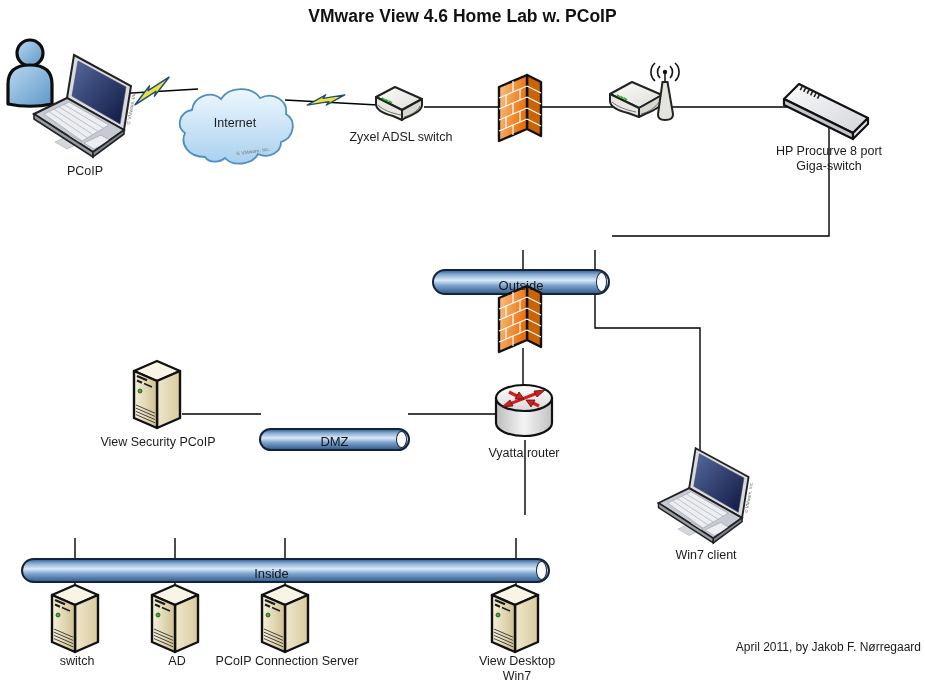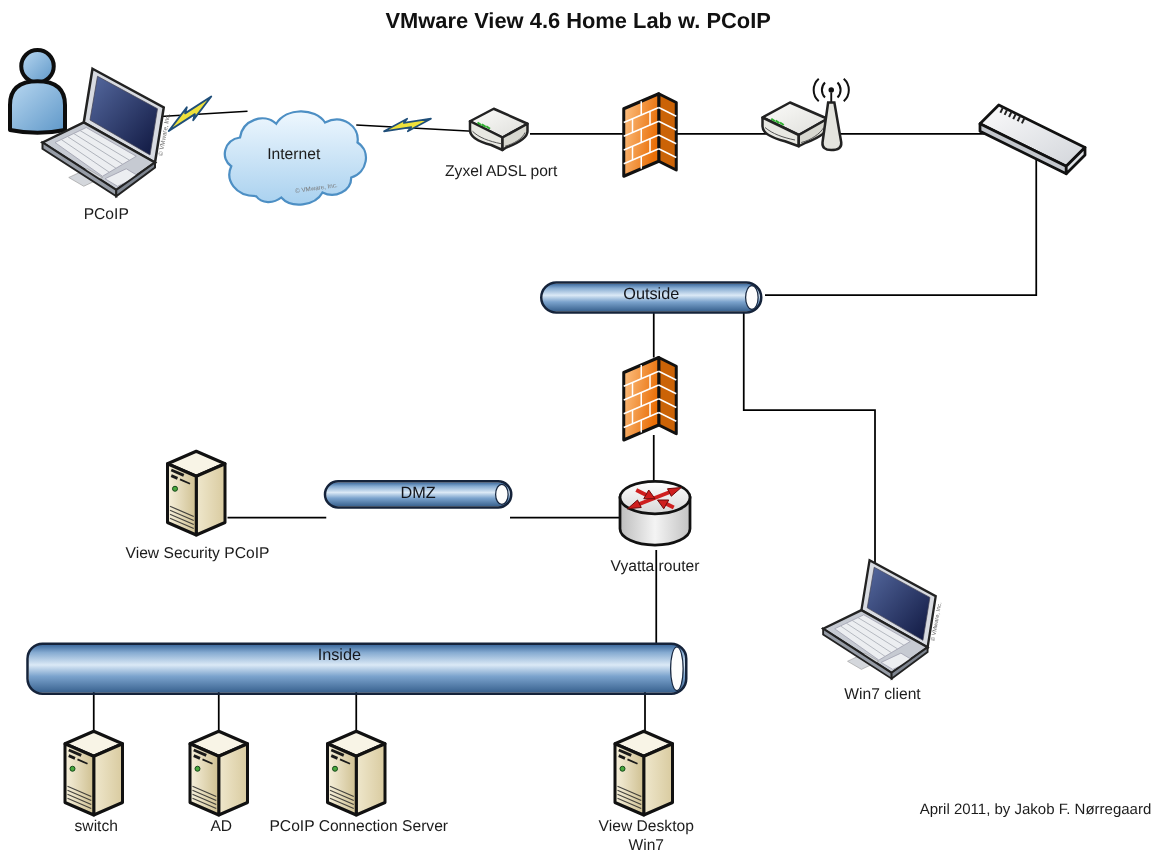--- a/index.html
+++ b/index.html
@@ -12,22 +12,23 @@
     position:absolute; top:6px; left:0; width:925px; text-align:center;
     font-size:17.5px; font-weight:bold; color:#111;
   }
   .lbl {
     position:absolute; text-align:center; font-size:12.5px; line-height:15px;
     color:#1c1c1c; white-space:nowrap;
   }
   .pipe {
     position:absolute; border:2px solid #15233a; border-radius:13px;
     background:linear-gradient(180deg,#3f6c9f 0%,#86abd1 16%,#dbe9f6 42%,#7ba3cd 66%,#39628f 100%);
-    display:flex; align-items:flex-start; justify-content:center;
+    display:flex; align-items:flex-end; justify-content:center;
     box-sizing:border-box;
+    margin-top:44px;
   }
   .pipe .cap {
     position:absolute; right:1px; top:1px; bottom:1px; width:9px;
     background:#fdfdfd; border:1.5px solid #16263f; border-radius:50%;
   }
   .pipe span { font-size:13px; color:#14161c; position:relative; z-index:2; }
   .tinycopy { position:absolute; font-size:5px; color:#777; transform:rotate(-8deg); }
   #attribution {
     position:absolute; left:600px; top:640px; width:321px; text-align:right;
     font-size:12px; color:#1c1c1c;
@@ -146,21 +147,21 @@
     <polygon points="3,13 22,3 49,15 29,26" fill="url(#g_box)" stroke="#222" stroke-width="2" stroke-linejoin="round"></polygon>
     <path d="M3,13 L3,20 C3,26 12,30 20,32 L29,36 L29,26 Z" fill="#e8e8e2" stroke="#222" stroke-width="2" stroke-linejoin="round"></path>
     <path d="M29,26 L49,15 L49,21 C49,27 40,31 32,34 L29,36 Z" fill="#d8d8d0" stroke="#222" stroke-width="2" stroke-linejoin="round"></path>
     <path d="M5,21 C10,26 18,29 28,31 M31,33 C38,31 45,27 47,22" fill="none" stroke="#555" stroke-width="0.8"></path>
     <g stroke="#2fae2f" stroke-width="1.6">
       <line x1="9" y1="14" x2="12" y2="16"></line>
       <line x1="12.5" y1="15.5" x2="15.5" y2="17.5"></line>
       <line x1="16" y1="17" x2="19" y2="19"></line>
     </g>
   </svg>
-  <div class="lbl" style="left:321px;top:130px;width:160px">Zyxel ADSL port</div>
+  <div class="lbl" style="left:321px;top:130px;width:160px">Zyxel ADSL switch</div>
 
   <svg class="abs" style="left:496px;top:70px" width="48" height="76" viewBox="0 0 48 76">
     <polygon points="31,5 45,12 45,66 31,59" fill="#cb6307" stroke="#111" stroke-width="2.4" stroke-linejoin="round"></polygon>
     <polygon points="3,17 31,5 31,59 3,71" fill="url(#g_fw)" stroke="#111" stroke-width="2.4" stroke-linejoin="round"></polygon>
     <g stroke="#fff" stroke-width="1.2">
       <line x1="3" y1="28" x2="31" y2="16"></line>
         <line x1="3" y1="39" x2="31" y2="27"></line>
       <line x1="3" y1="50" x2="31" y2="38"></line>
         <line x1="3" y1="61" x2="31" y2="49"></line>
       <line x1="17" y1="11" x2="17" y2="22"></line>
@@ -205,20 +206,22 @@
     <g stroke="#222" stroke-width="1.6">
       <line x1="22.5" y1="7.7" x2="20.3" y2="12.2"></line>
       <line x1="25.9" y1="9.4" x2="23.7" y2="13.9"></line>
       <line x1="29.4" y1="11.1" x2="27.2" y2="15.6"></line>
       <line x1="32.8" y1="12.8" x2="30.6" y2="17.3"></line>
       <line x1="36.3" y1="14.5" x2="34.1" y2="19"></line>
       <line x1="39.7" y1="16.2" x2="37.5" y2="20.7"></line>
     </g>
   </svg>
   <div class="lbl" style="left:744px;top:144px;width:170px">
+    <div>HP Procurve 8 port</div>
+    <div>Giga-switch</div>
   </div>
 
   <div class="pipe" style="left:432px;top:225px;width:178px;height:26px">
     <span>Outside</span>
     <div class="cap"></div>
   </div>
 
   <svg class="abs" style="left:496px;top:281px" width="48" height="76" viewBox="0 0 48 76">
     <polygon points="31,5 45,12 45,66 31,59" fill="#cb6307" stroke="#111" stroke-width="2.4" stroke-linejoin="round"></polygon>
     <polygon points="3,17 31,5 31,59 3,71" fill="url(#g_fw)" stroke="#111" stroke-width="2.4" stroke-linejoin="round"></polygon>
@@ -273,21 +276,21 @@
     <circle cx="12" cy="33" r="2" fill="#49a83c" stroke="#14471a" stroke-width="0.8"></circle>
     <g stroke="#2a2a2a" stroke-width="1" opacity="0.85">
       <line x1="8" y1="47" x2="27" y2="55.2"></line>
         <line x1="8" y1="50.2" x2="27" y2="58.4"></line>
       <line x1="8" y1="53.4" x2="27" y2="61.6"></line>
         <line x1="8" y1="56.6" x2="27" y2="64.8"></line>
     </g>
   </svg>
   <div class="lbl" style="left:78px;top:435px;width:160px">View Security PCoIP</div>
 
-  <div class="pipe" style="left:21px;top:514px;width:529px;height:42px">
+  <div class="pipe" style="left:21px;top:514px;width:529px;height:25px">
     <span style="transform:translateX(-14px)">Inside</span>
     <div class="cap"></div>
   </div>
 
   <svg class="abs" style="left:46px;top:582px" width="58" height="74" viewBox="0 0 58 74">
     <polygon points="6,13 29,3 52,13 29,23" fill="#f8f4e6" stroke="#111" stroke-width="2.4" stroke-linejoin="round"></polygon>
     <polygon points="29,23 52,13 52,60 29,70" fill="url(#g_srv_r)" stroke="#111" stroke-width="2.4" stroke-linejoin="round"></polygon>
     <polygon points="6,13 29,23 29,70 6,60" fill="url(#g_srv_f)" stroke="#111" stroke-width="2.4" stroke-linejoin="round"></polygon>
     <g stroke="#1a1a1a">
       <line x1="9" y1="18" x2="19" y2="22.3" stroke-width="2.2"></line>

